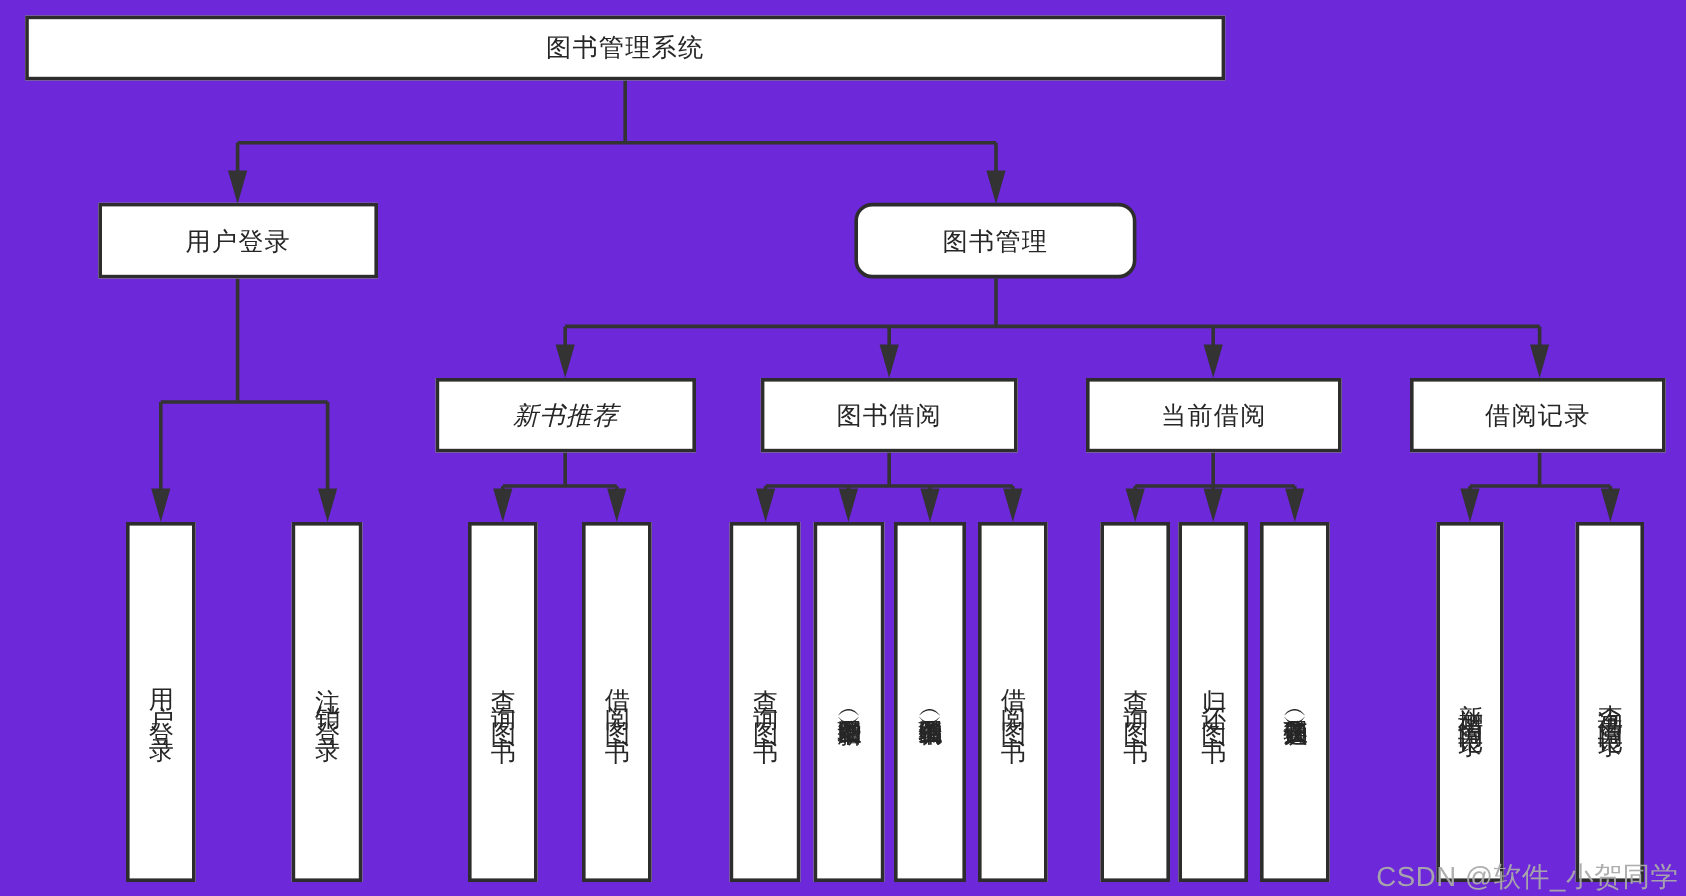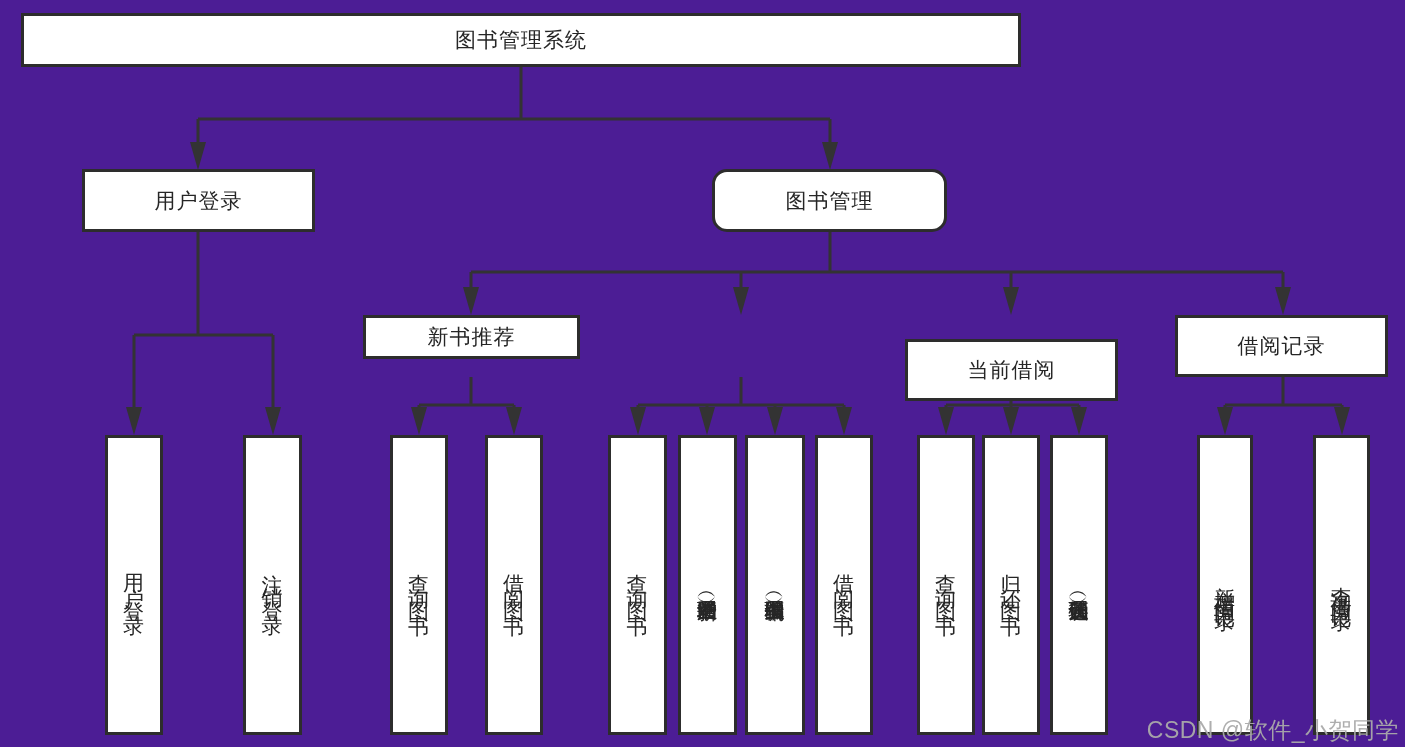--- a/index.html
+++ b/index.html
@@ -5,21 +5,21 @@
   html, body {
     margin: 0;
     padding: 0;
     background: #ffffff;
     font-family: "Liberation Sans", sans-serif;
   }
   #canvas {
     position: relative;
     width: 1405px;
     height: 747px;
-    background: #4c1d95;
+    background: #6d28d9;
     overflow: hidden;
   }
   #connector-svg {
     position: absolute;
     left: 0;
     top: 0;
     width: 1405px;
     height: 747px;
     z-index: 1;
   }
@@ -45,23 +45,23 @@
     text-align: center;
   }
   .ls-wide { letter-spacing: 14px; }
   .ls-med  { letter-spacing: 5px; }
   .ls-none { letter-spacing: 0px; font-size: 20px; }
 
   
   .box-root          { left: 21px;   top: 13px;  width: 1000px; height: 54px; }
   .box-user-login    { left: 82px;   top: 169px; width: 233px;  height: 63px; }
   .box-book-mgmt     { left: 712px;  top: 169px; width: 235px;  height: 63px; border-radius: 15px; }
-  .box-new-book      { left: 363px;  top: 315px; width: 217px;  height: 44px; }
+  .box-new-book      { left: 363px;  top: 315px; width: 217px;  height: 62px; font-style: italic; }
   .box-book-borrow   { left: 634px;  top: 315px; width: 214px;  height: 62px; }
-  .box-cur-borrow    { left: 905px;  top: 315px; width: 213px;  height: 62px; margin-top: 24px; }
+  .box-cur-borrow    { left: 905px;  top: 315px; width: 213px;  height: 62px; }
   .box-borrow-rec    { left: 1175px; top: 315px; width: 213px;  height: 62px; }
 
   
   .leaf-1  { left: 105px;  width: 58px; }
   .leaf-2  { left: 243px;  width: 59px; }
   .leaf-3  { left: 390px;  width: 58px; }
   .leaf-4  { left: 485px;  width: 58px; }
   .leaf-5  { left: 608px;  width: 59px; }
   .leaf-6  { left: 678px;  width: 59px; }
   .leaf-7  { left: 745px;  width: 60px; }
@@ -127,20 +127,21 @@
       <polygon points="1334,407 1350,407 1342,435"></polygon>
     </g>
   </svg>
 
   <div class="node box-root">图书管理系统</div>
 
   <div class="node box-user-login">用户登录</div>
   <div class="node box-book-mgmt">图书管理</div>
 
   <div class="node box-new-book">新书推荐</div>
+  <div class="node box-book-borrow">图书借阅</div>
   <div class="node box-cur-borrow">当前借阅</div>
   <div class="node box-borrow-rec">借阅记录</div>
 
   <div class="node leaf leaf-1 ls-wide">用户登录</div>
   <div class="node leaf leaf-2 ls-wide">注销登录</div>
 
   <div class="node leaf leaf-3 ls-wide">查询图书</div>
   <div class="node leaf leaf-4 ls-wide">借阅图书</div>
 
   <div class="node leaf leaf-5 ls-wide">查询图书</div>

